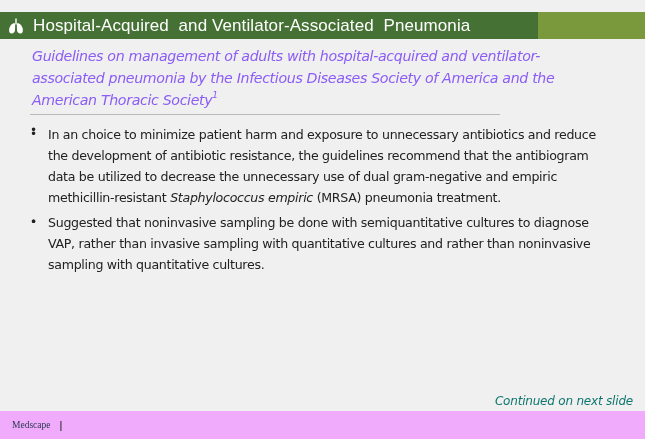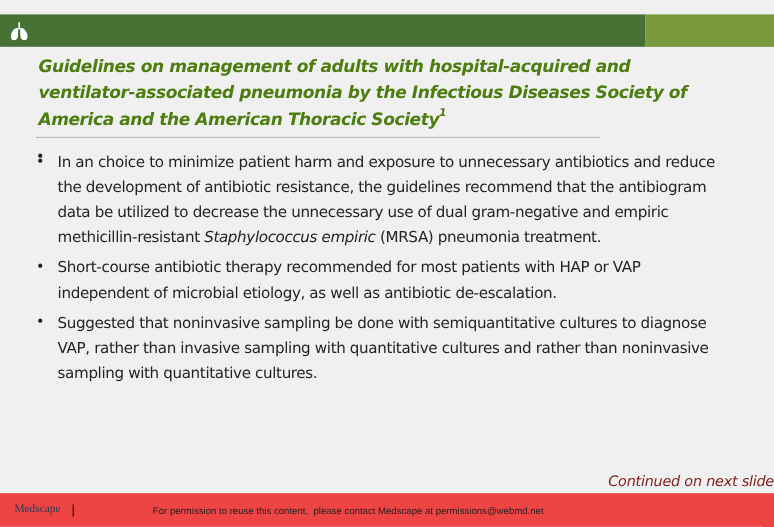--- a/index.html
+++ b/index.html
@@ -26,22 +26,22 @@
       width: 16px; height: 16px; margin-left: 8px; margin-right: 9px;
       display: inline-block;
     }
     .header-title {
       color: #ffffff; font-size: 17px; letter-spacing: 0.1px;
       white-space: pre;
     }
     .subtitle {
       position: absolute; left: 32px; top: 45px; width: 560px;
       font-family: "DejaVu Sans", sans-serif;
-      font-weight: bold; font-style: italic;
-      font-size: 14.2px; line-height: 22px; color: #4d7c0f;
+      font-weight: normal; font-style: italic;
+      font-size: 14.2px; line-height: 22px; color: #8b5cf6;
       letter-spacing: -0.35px;
     }
     .subtitle sup { font-size: 9px; vertical-align: top; line-height: 12px; }
     .separator {
       position: absolute; left: 30px; top: 114px; width: 470px; height: 1px;
       background: #b9b9b9;
     }
     .bullets {
       position: absolute; left: 0; top: 120px; width: 645px;
       list-style: none; margin: 0; padding: 0;
@@ -51,28 +51,28 @@
       font-family: "DejaVu Sans", sans-serif;
       font-size: 12.6px; line-height: 21px; color: #222;
       letter-spacing: -0.3px;
       margin-bottom: 4px;
     }
     .bullet-dot {
       position: absolute; left: 30px; top: 0; font-size: 12px;
     }
     .bullet i { font-style: italic; }
     .continued {
-      position: absolute; right: 0; top: 394px;
+      position: absolute; right: 12px; top: 394px;
       font-family: "DejaVu Sans", sans-serif;
-      font-style: italic; font-size: 12px; color: #7f1d1d;
+      font-style: italic; font-size: 12px; color: #0f766e;
       letter-spacing: -0.2px;
     }
     .footer {
       position: absolute; left: 0; top: 411px; width: 645px; height: 28px;
-      background: #ef4444;
+      background: #f0abfc;
       display: flex; align-items: center;
       font-size: 8px; color: #222; text-align: right;
     }
     .footer-logo {
       margin-left: 12px; font-family: "Liberation Serif", serif;
       font-size: 9.5px; color: #2b3a52;
     }
     .footer-divider {
       margin-left: 9px; margin-right: 9px; font-size: 11px; color: #111;
     }
@@ -84,47 +84,46 @@
 
 <div class="header-bar">
   <div class="header-main">
     <span class="lung-icon">
       <svg width="16" height="16" viewBox="0 0 16 16">
         <rect x="7.3" y="0.5" width="1.4" height="6" fill="#ffffff"></rect>
         <path d="M7.2 5.5 C5 4.5 2 7 1.2 11 C0.8 13.5 1.5 15.5 3.5 15.5 C5.5 15.5 7 14 7 12 Z" fill="#ffffff"></path>
         <path d="M8.8 5.5 C11 4.5 14 7 14.8 11 C15.2 13.5 14.5 15.5 12.5 15.5 C10.5 15.5 9 14 9 12 Z" fill="#ffffff"></path>
       </svg>
     </span>
+    <span class="header-title">Hospital-Acquired  and Ventilator-Associated  Pneumonia</span>
   </div>
   <div class="header-accent"></div>
 </div>
 
 <div class="subtitle">
   <span>Guidelines on management of adults with hospital-acquired and ventilator-associated pneumonia by the Infectious Diseases Society of America and the American Thoracic Society</span><sup>1</sup>
 </div>
 
 <div class="separator"></div>
 
 <ul class="bullets">
   <li class="bullet">
     <span class="bullet-dot">•</span>
   </li>
   <li class="bullet">
     <span class="bullet-dot">•</span>
     <span>In an choice to minimize patient harm and exposure to unnecessary antibiotics and reduce the development of antibiotic resistance, the guidelines recommend  that the antibiogram data be utilized to decrease the unnecessary use of dual gram-negative and empiric methicillin-resistant </span><i>Staphylococcus empiric</i><span> (MRSA) pneumonia treatment.</span>
   </li>
   <li class="bullet">
     <span class="bullet-dot">•</span>
-    <span>Short-course  antibiotic therapy recommended  for most patients with HAP or VAP independent  of microbial etiology, as well as antibiotic de-escalation.</span>
   </li>
   <li class="bullet">
     <span class="bullet-dot">•</span>
     <span>Suggested that noninvasive sampling be done with semiquantitative cultures to diagnose VAP, rather than invasive sampling with quantitative cultures and rather than noninvasive sampling with quantitative cultures.</span>
   </li>
 </ul>
 
 <div class="continued">Continued on next slide</div>
 
 <div class="footer">
   <span class="footer-logo">Medscape</span>
   <span class="footer-divider">|</span>
-  <span class="footer-permission">For permission to reuse this content,  please contact Medscape at permissions@webmd.net</span>
 </div>
 
 </body></html>

